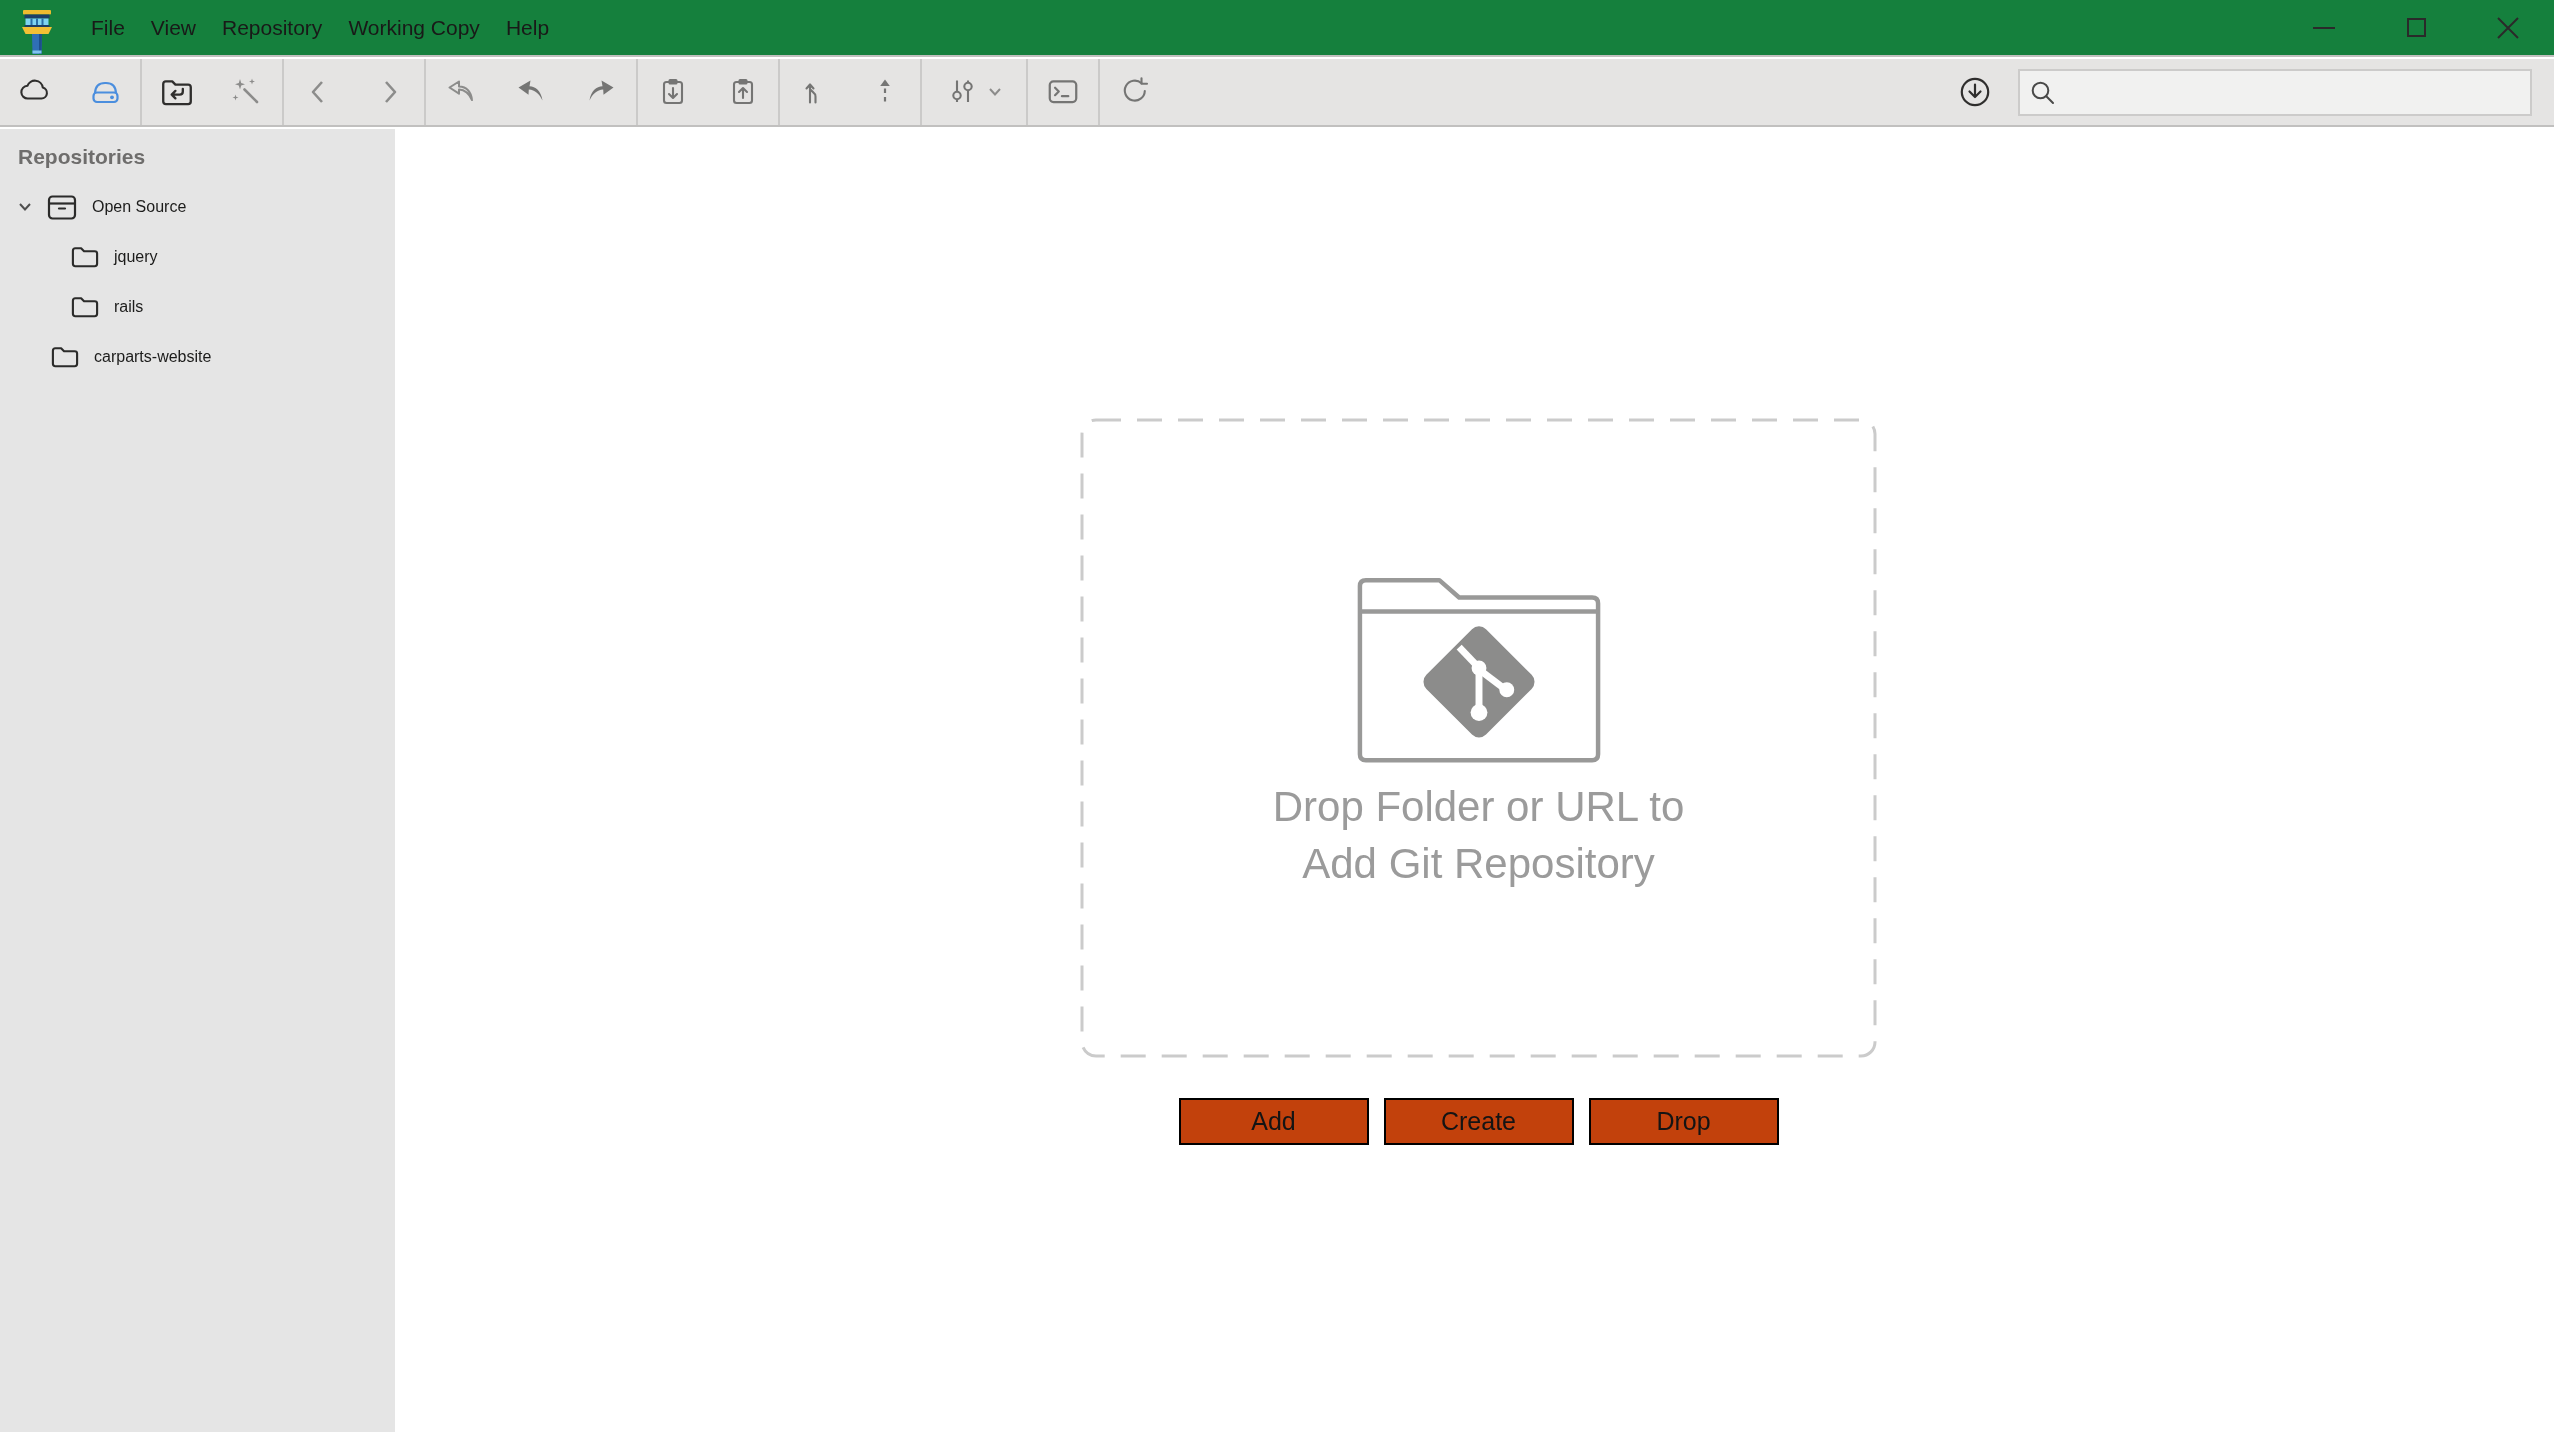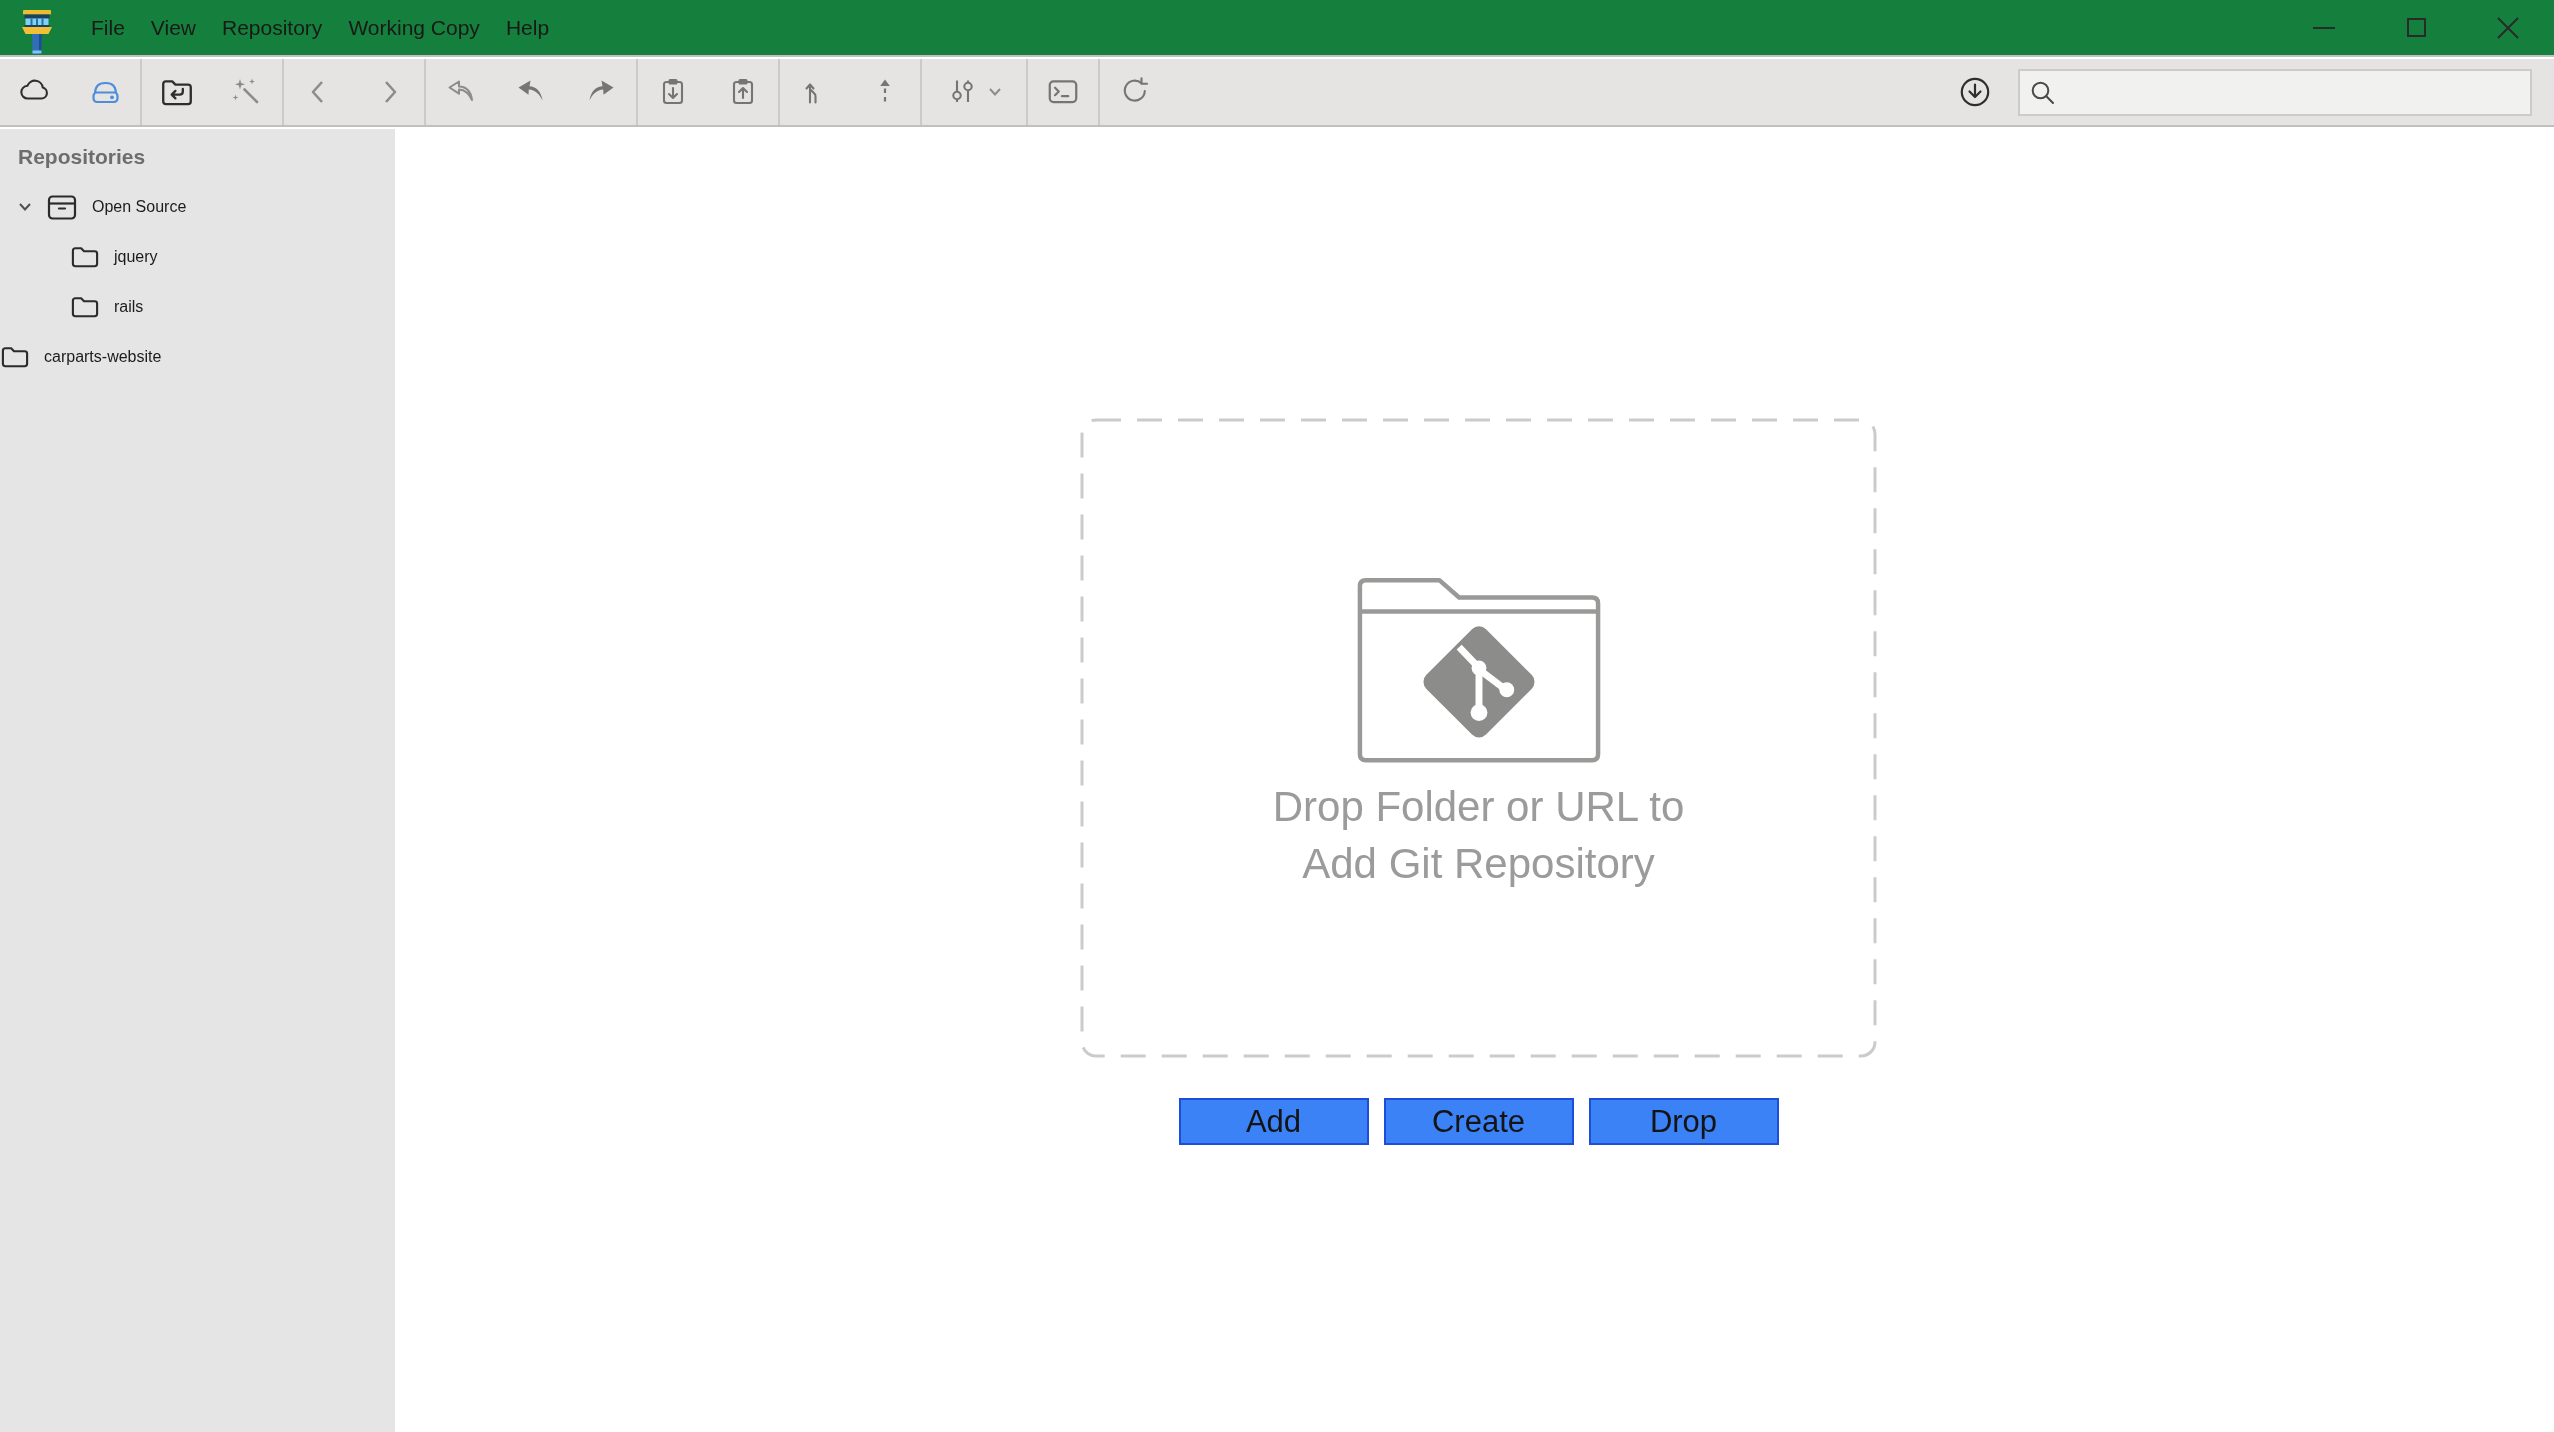--- a/index.html
+++ b/index.html
@@ -34,35 +34,35 @@
   .search-glyph { position: absolute; left: 10px; top: 9px; pointer-events: none; }
 
   
   .sidebar { position: absolute; left: 0; top: 129px; width: 395px; height: 1336px; background: #e5e5e5; }
   .side-header { padding: 16px 0 0 18px; font-size: 21px; font-weight: bold; color: #6e6d6c; }
   .tree { margin-top: 13px; }
   .tree-row { height: 50px; display: flex; align-items: center; font-size: 16px; color: #1c1c1b; }
   .tree-row .label { margin-left: 14px; }
   .pad-group { padding-left: 16px; }
   .pad-child { padding-left: 70px; }
-  .pad-root  { }
+  .pad-root  { padding-left: 50px; }
   .expander { margin-right: 12px; display: flex; }
   .side-footer { position: absolute; left: 10px; bottom: 6px; display: flex; align-items: center; gap: 12px; }
 
   
   .main { position: absolute; left: 395px; top: 129px; width: 2024px; height: 1303px; background: #ffffff; }
   .dropzone { position: absolute; left: 685px; top: 289px; width: 797px; height: 640px; }
   .dz-border { position: absolute; inset: 0; }
   .dz-inner { position: absolute; inset: 0; display: flex; flex-direction: column; align-items: center;
               padding-top: 146px; }
   .dz-text { margin-top: 14px; font-size: 42px; line-height: 57px; color: #9b9b9b; text-align: center; }
   .dz-buttons { position: absolute; left: 685px; top: 969px; width: 797px;
                 display: flex; justify-content: center; gap: 15px; }
-  .btn { width: 190px; height: 47px; background: #3b82f6; border: 2px solid #1d4ed8;
-         font-size: 31px; color: #141414; display: flex; align-items: center; justify-content: center;
+  .btn { width: 190px; height: 47px; background: #c2410c; border: 2px solid #000000;
+         font-size: 25px; color: #141414; display: flex; align-items: center; justify-content: center;
          font-family: "Liberation Sans", sans-serif; }
 </style>
 </head>
 <body>
 
 <div class="window">
 
   <div class="titlebar">
     <svg class="logo" viewBox="0 0 34 46">
       <rect x="3" y="1" width="28" height="4.5" rx="1" fill="#eebc2f"></rect>

